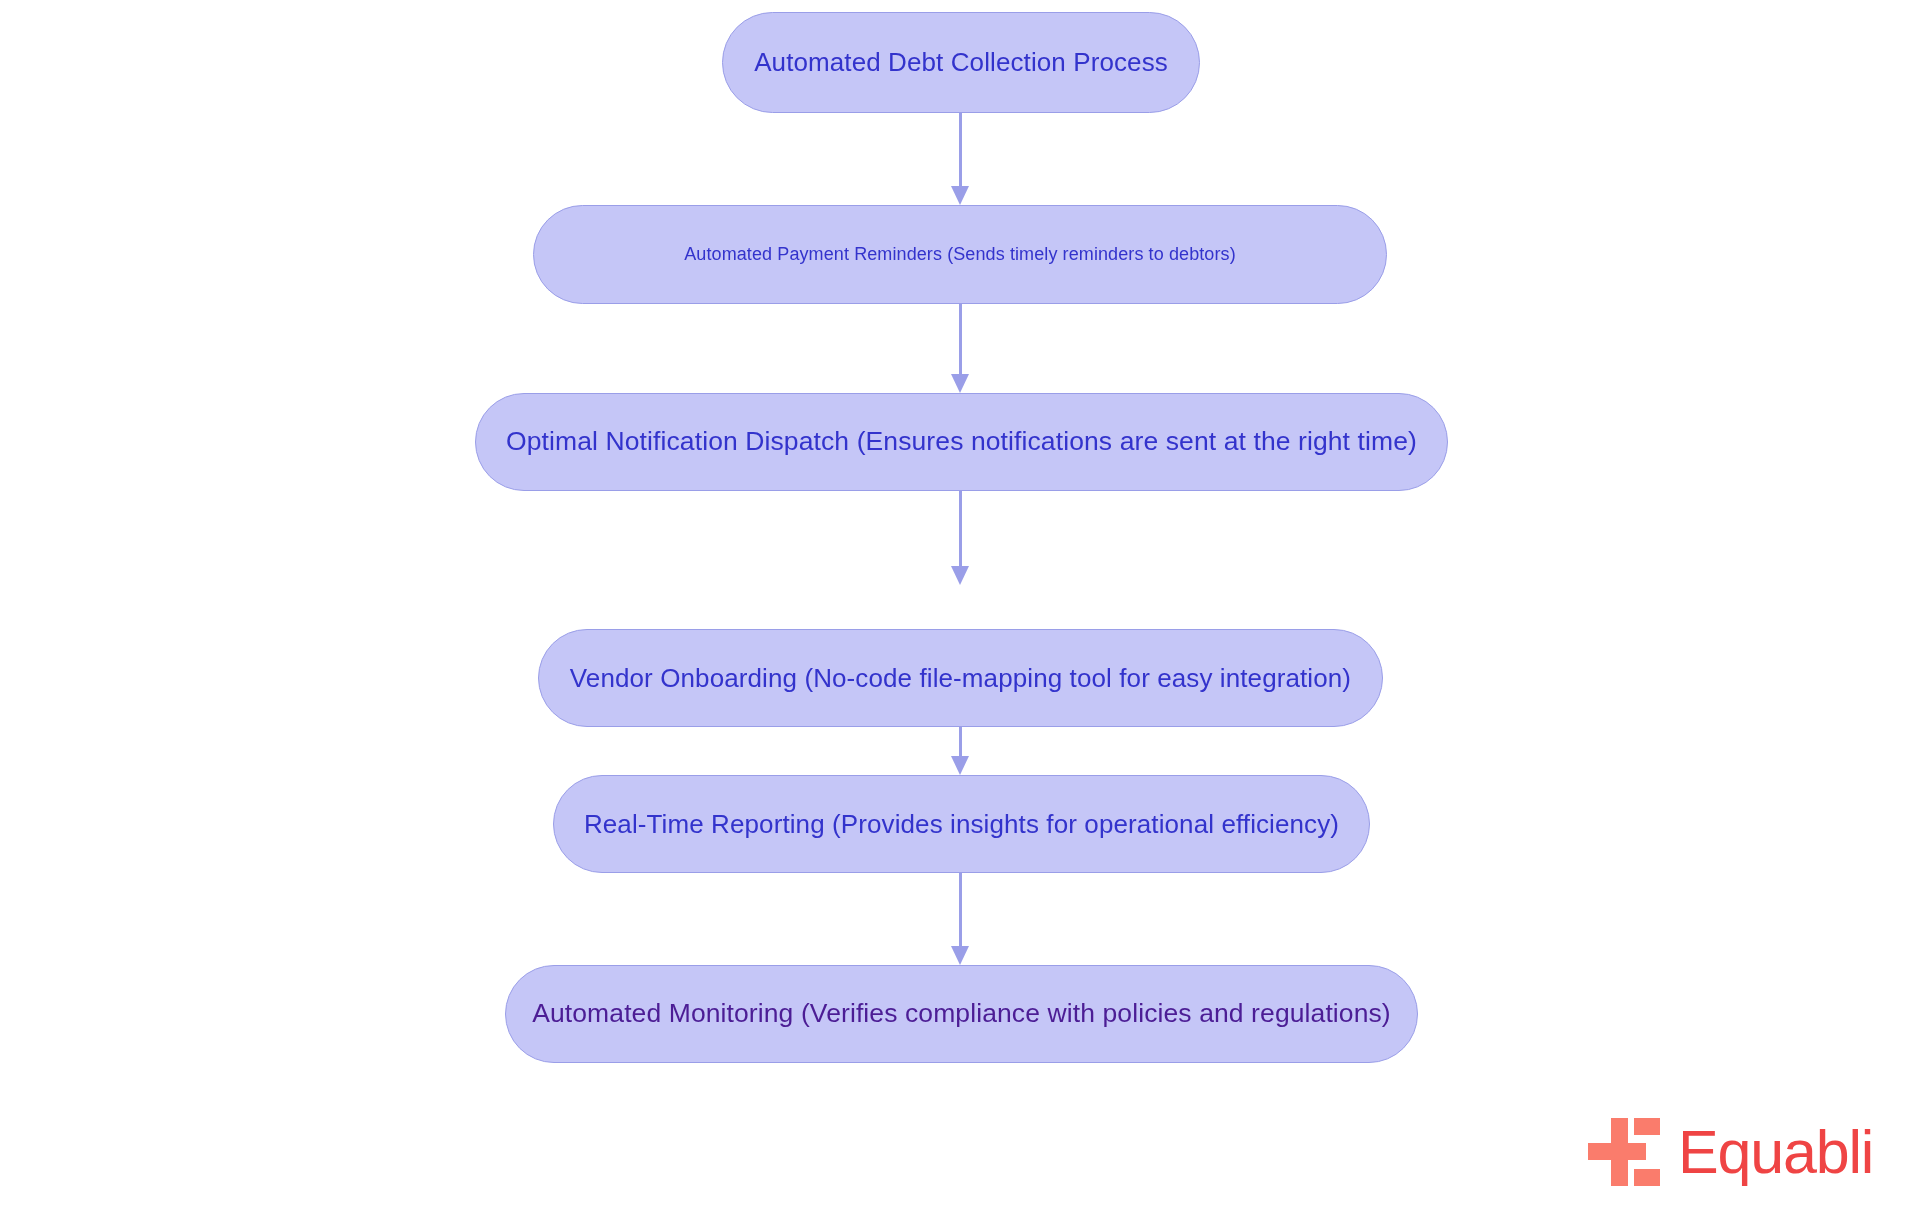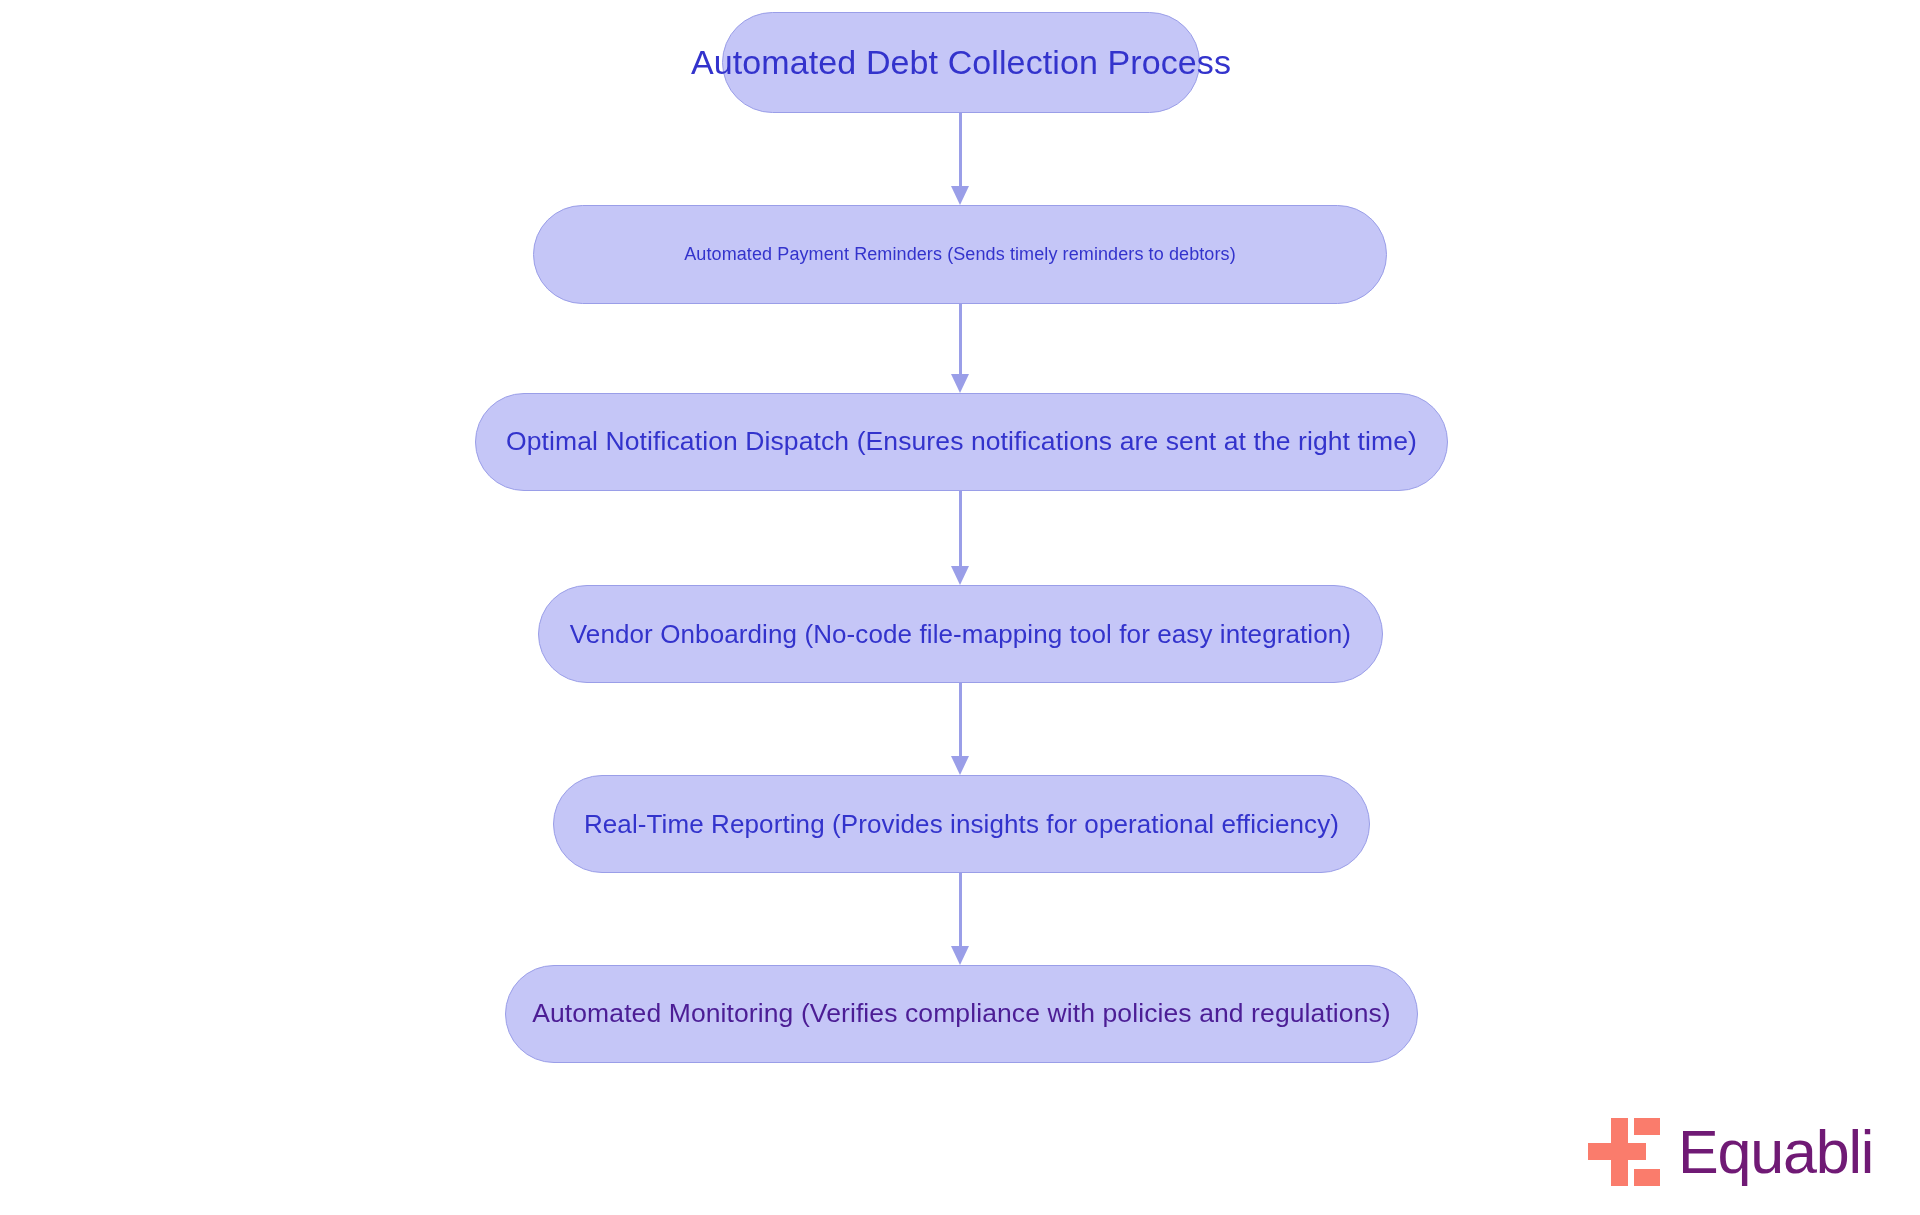--- a/index.html
+++ b/index.html
@@ -50,21 +50,21 @@
   .node-label {
     display: block;
     line-height: 1.1;
     padding: 0 6px;
   }
 
   
   .n1 { font-size: 27px; }
   .n2 { font-size: 27px; }
   .n3 { font-size: 27px; }
-  .n4 { font-size: 27px; }
+  .n4 { font-size: 27px; margin-top: 44px; }
   .n5 { font-size: 27px; }
   .n6 { font-size: 27px; }
 
   
   .connector {
     position: absolute;
     width: 40px;
     margin-left: -20px;
     pointer-events: none;
   }
@@ -146,21 +146,21 @@
     </div>
     <div class="connector" style="left: 960px; top: 683px; height: 92px;">
       <div class="shaft" style="height: 73px; background: rgb(154, 158, 232);"></div>
       <div class="head" style="border-top-color: rgb(154, 158, 232);"></div>
     </div>
     <div class="connector" style="left: 960px; top: 873px; height: 92px;">
       <div class="shaft" style="height: 73px; background: rgb(154, 158, 232);"></div>
       <div class="head" style="border-top-color: rgb(154, 158, 232);"></div>
     </div>
 
-    <div class="node n1" style="left: 722px; top: 12px; width: 478px; height: 101px; background: rgb(197, 198, 247); border-color: rgb(154, 158, 232); color: rgb(51, 51, 204); font-size: 34px;">
+    <div class="node n1" style="left: 722px; top: 12px; width: 478px; height: 101px; background: rgb(197, 198, 247); border-color: rgb(154, 158, 232); color: rgb(51, 51, 204); font-size: 26px;">
       <span class="node-label">Automated Debt Collection Process</span>
     </div>
 
     <div class="node n2" style="left: 533px; top: 205px; width: 854px; height: 99px; background: rgb(197, 198, 247); border-color: rgb(154, 158, 232); color: rgb(51, 51, 204); font-size: 18px;">
       <span class="node-label">Automated Payment Reminders (Sends timely reminders to debtors)</span>
     </div>
 
     <div class="node n3" style="left: 475px; top: 393px; width: 973px; height: 98px; background: rgb(197, 198, 247); border-color: rgb(154, 158, 232); color: rgb(51, 51, 204); font-size: 26.5px;">
       <span class="node-label">Optimal Notification Dispatch (Ensures notifications are sent at the right time)</span>
     </div>
@@ -179,16 +179,16 @@
 
   </div>
 
   <div class="brand" style="left: 1588px; top: 1116px;">
     <span class="brand-mark">
       <i class="bar-v" style="background: rgb(250, 124, 108);"></i>
       <i class="bar-h" style="background: rgb(250, 124, 108);"></i>
       <i class="blk-tr" style="background: rgb(250, 124, 108);"></i>
       <i class="blk-br" style="background: rgb(250, 124, 108);"></i>
     </span>
-    <span class="brand-word" style="color: #701a75;">Equabli</span>
+    <span class="brand-word" style="color: #ef4444;">Equabli</span>
   </div>
 
 </div>
 
 </body></html>

